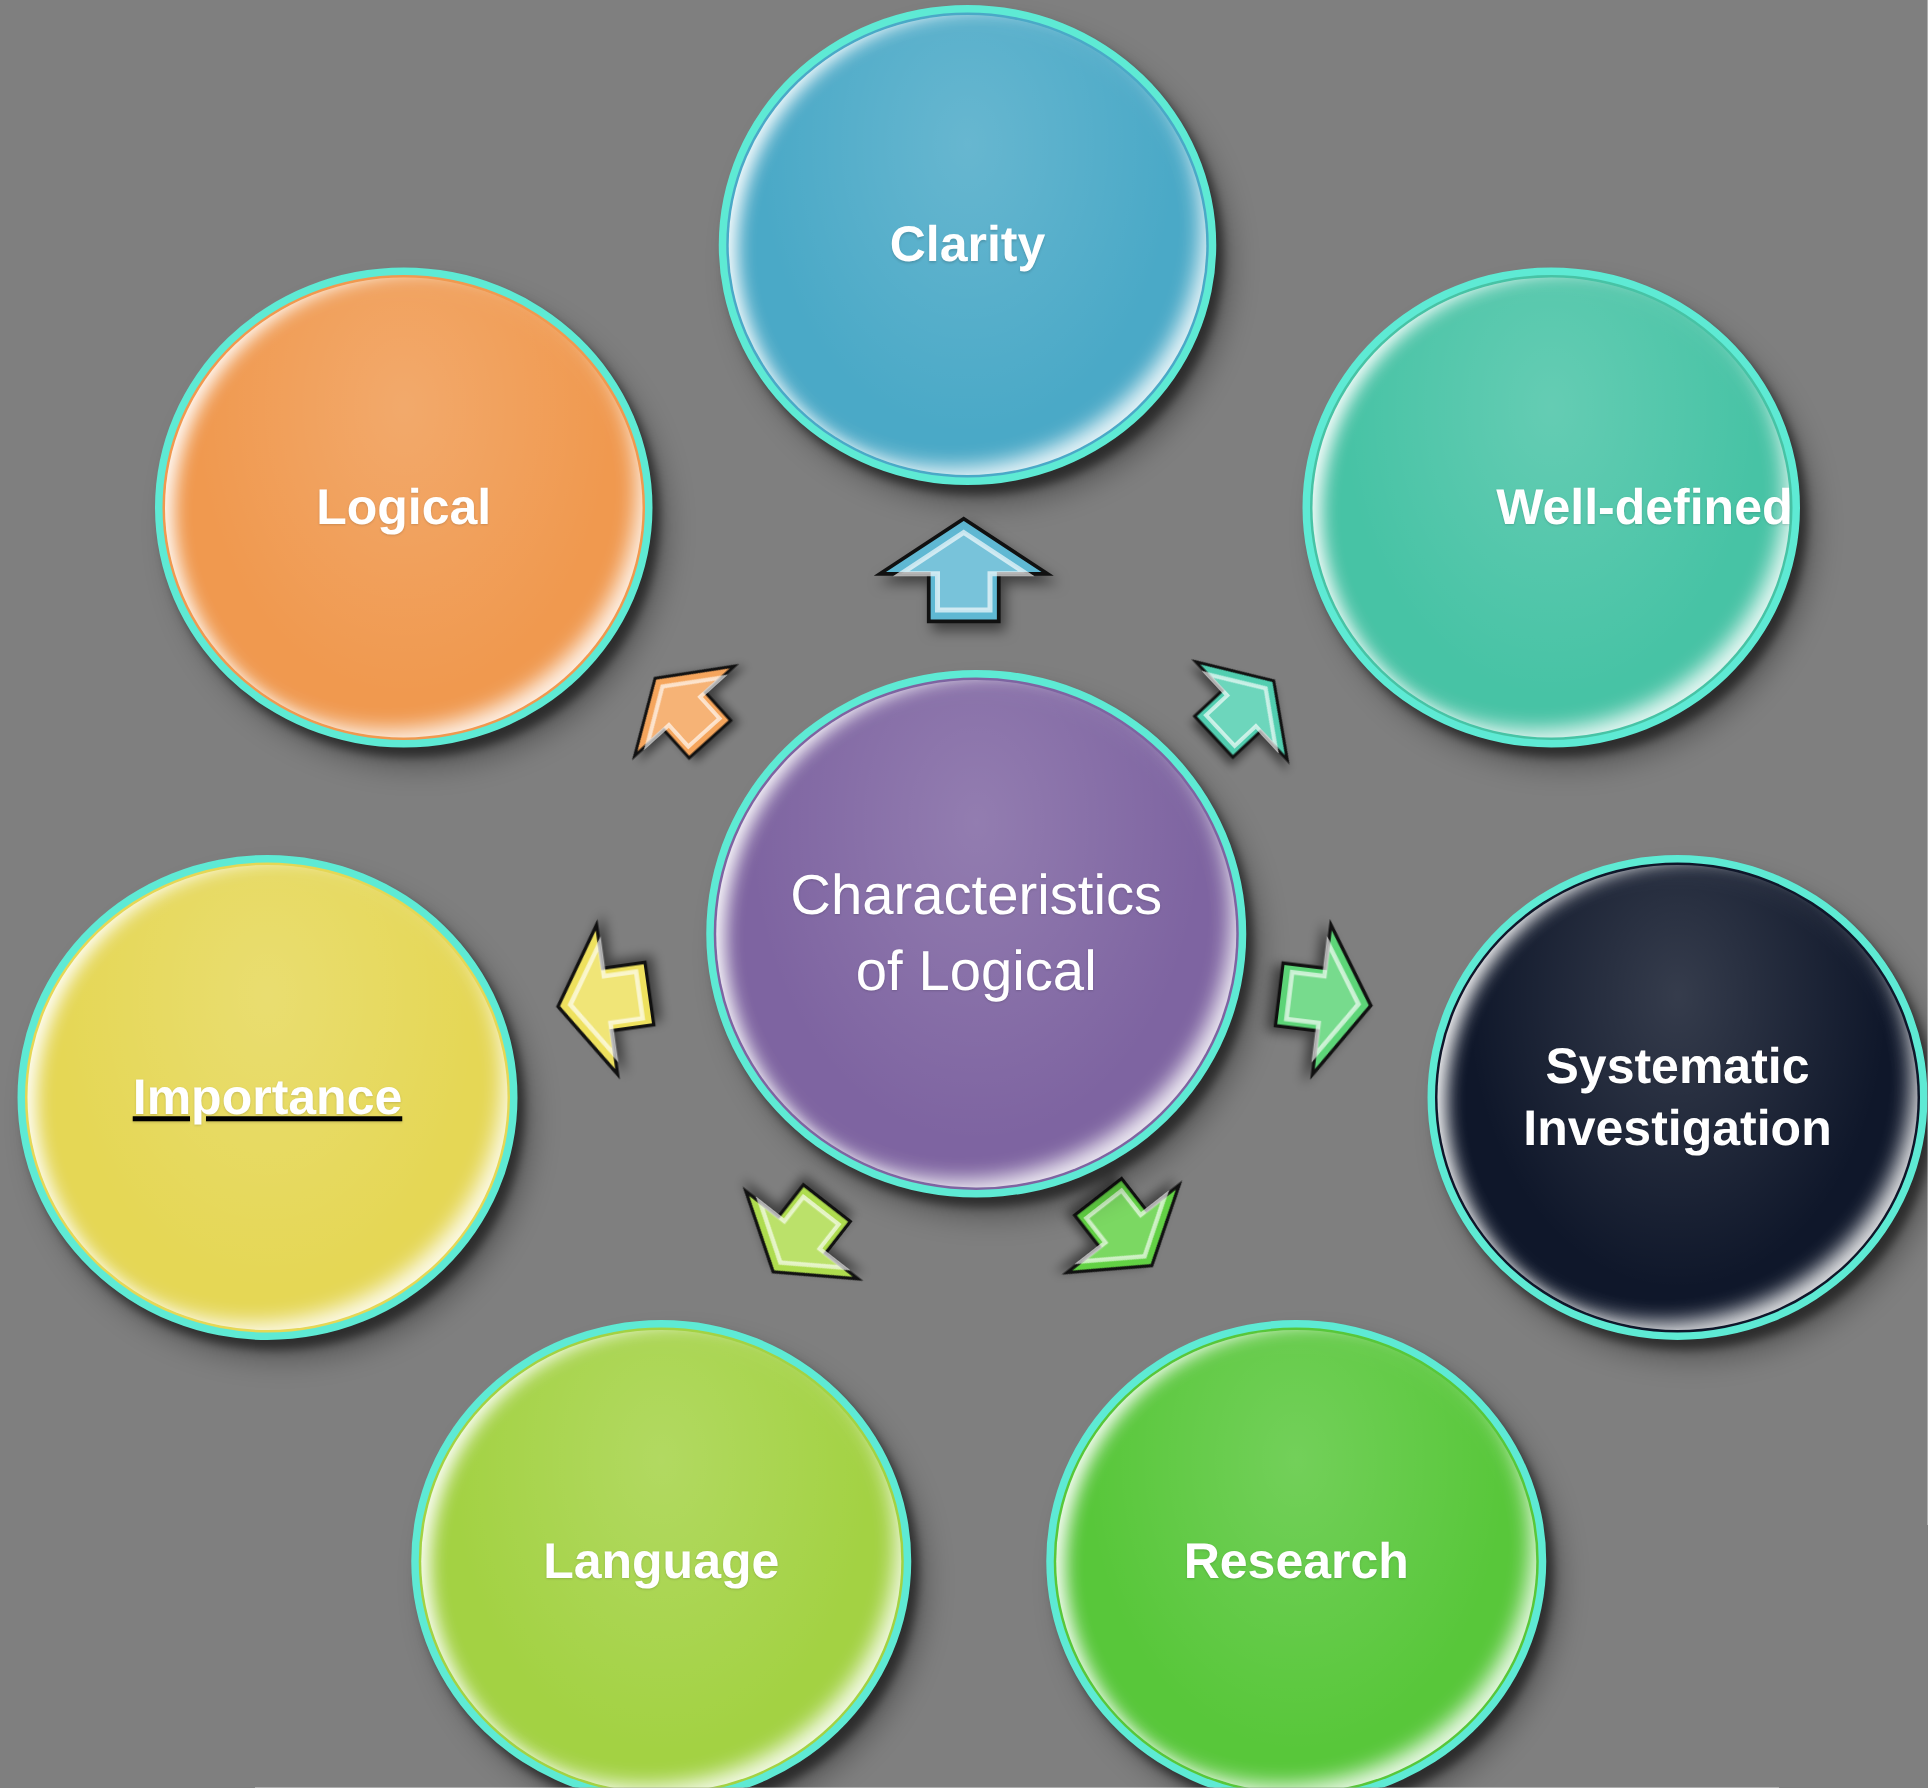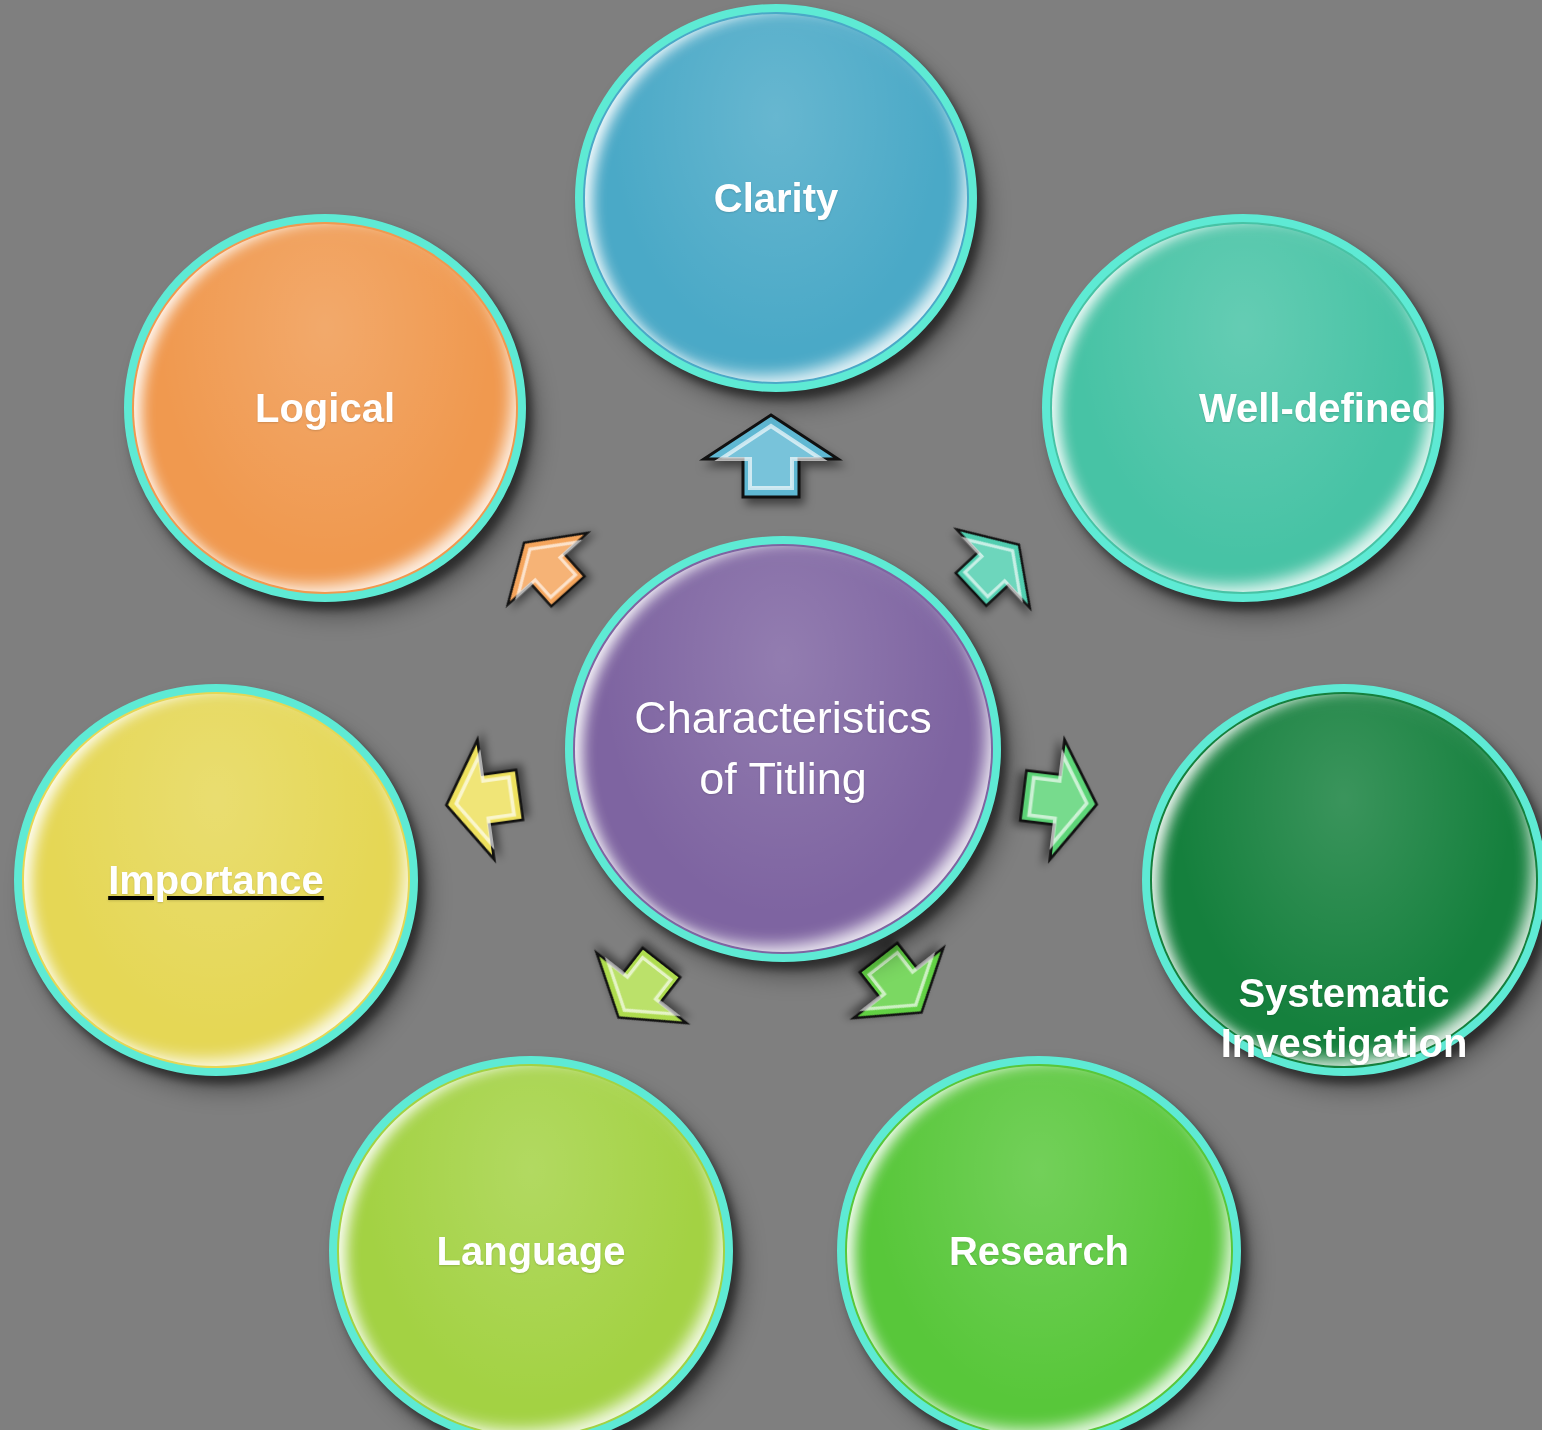--- a/index.html
+++ b/index.html
@@ -19,21 +19,21 @@
     background: #7f7f7f; 
   }
 
   
   .node {
     position: absolute;
     border-radius: 50%;
     display: flex;
     align-items: center;
     justify-content: center;
-    border: 8px solid #5eead4;
+    border: 6px solid #5eead4;
     box-shadow: 6px 8px 8px rgba(0,0,0,0.50),
                 12px 16px 22px rgba(0,0,0,0.30);
   }
   .node .shine {
     position: absolute;
     inset: 2px;
     border-radius: 50%;
     background: radial-gradient(ellipse at 50% 28%,
                 rgba(255,255,255,0.16), rgba(255,255,255,0) 62%);
     box-shadow:
@@ -121,21 +121,21 @@
   </svg>
 
   <div class="node n0" data-bind-style="backgroundColor:nodes.0.color" style="background-color: rgb(74, 169, 199);">
     <div class="shine"></div>
     <div class="label" data-bind="nodes.0.label">Clarity</div>
   </div>
   <div class="node n1" data-bind-style="backgroundColor:nodes.1.color" style="background-color: rgb(71, 195, 165);">
     <div class="shine"></div>
     <div class="label" data-bind="nodes.1.label">Well-defined</div>
   </div>
-  <div class="node n2" data-bind-style="backgroundColor:nodes.2.color" style="background-color: #15803d; align-items: flex-end;">
+  <div class="node n2" data-bind-style="backgroundColor:nodes.2.color" style="background-color: #0f172a;">
     <div class="shine"></div>
     <div class="label" data-bind="nodes.2.label">Systematic
 Investigation</div>
   </div>
   <div class="node n3" data-bind-style="backgroundColor:nodes.3.color" style="background-color: rgb(88, 199, 58);">
     <div class="shine"></div>
     <div class="label" data-bind="nodes.3.label">Research</div>
   </div>
   <div class="node n4" data-bind-style="backgroundColor:nodes.4.color" style="background-color: rgb(163, 210, 67);">
     <div class="shine"></div>
@@ -146,16 +146,16 @@
     <div class="label" data-bind="nodes.5.label">Importance</div>
   </div>
   <div class="node n6" data-bind-style="backgroundColor:nodes.6.color" style="background-color: rgb(240, 153, 79);">
     <div class="shine"></div>
     <div class="label" data-bind="nodes.6.label">Logical</div>
   </div>
 
   <div class="node center-node" data-bind-style="backgroundColor:center.color" style="background-color: rgb(126, 100, 161);">
     <div class="shine"></div>
     <div class="label" data-bind="center.label">Characteristics
-of Titling</div>
+of Logical</div>
   </div>
 
 </div>
 
 </body></html>

